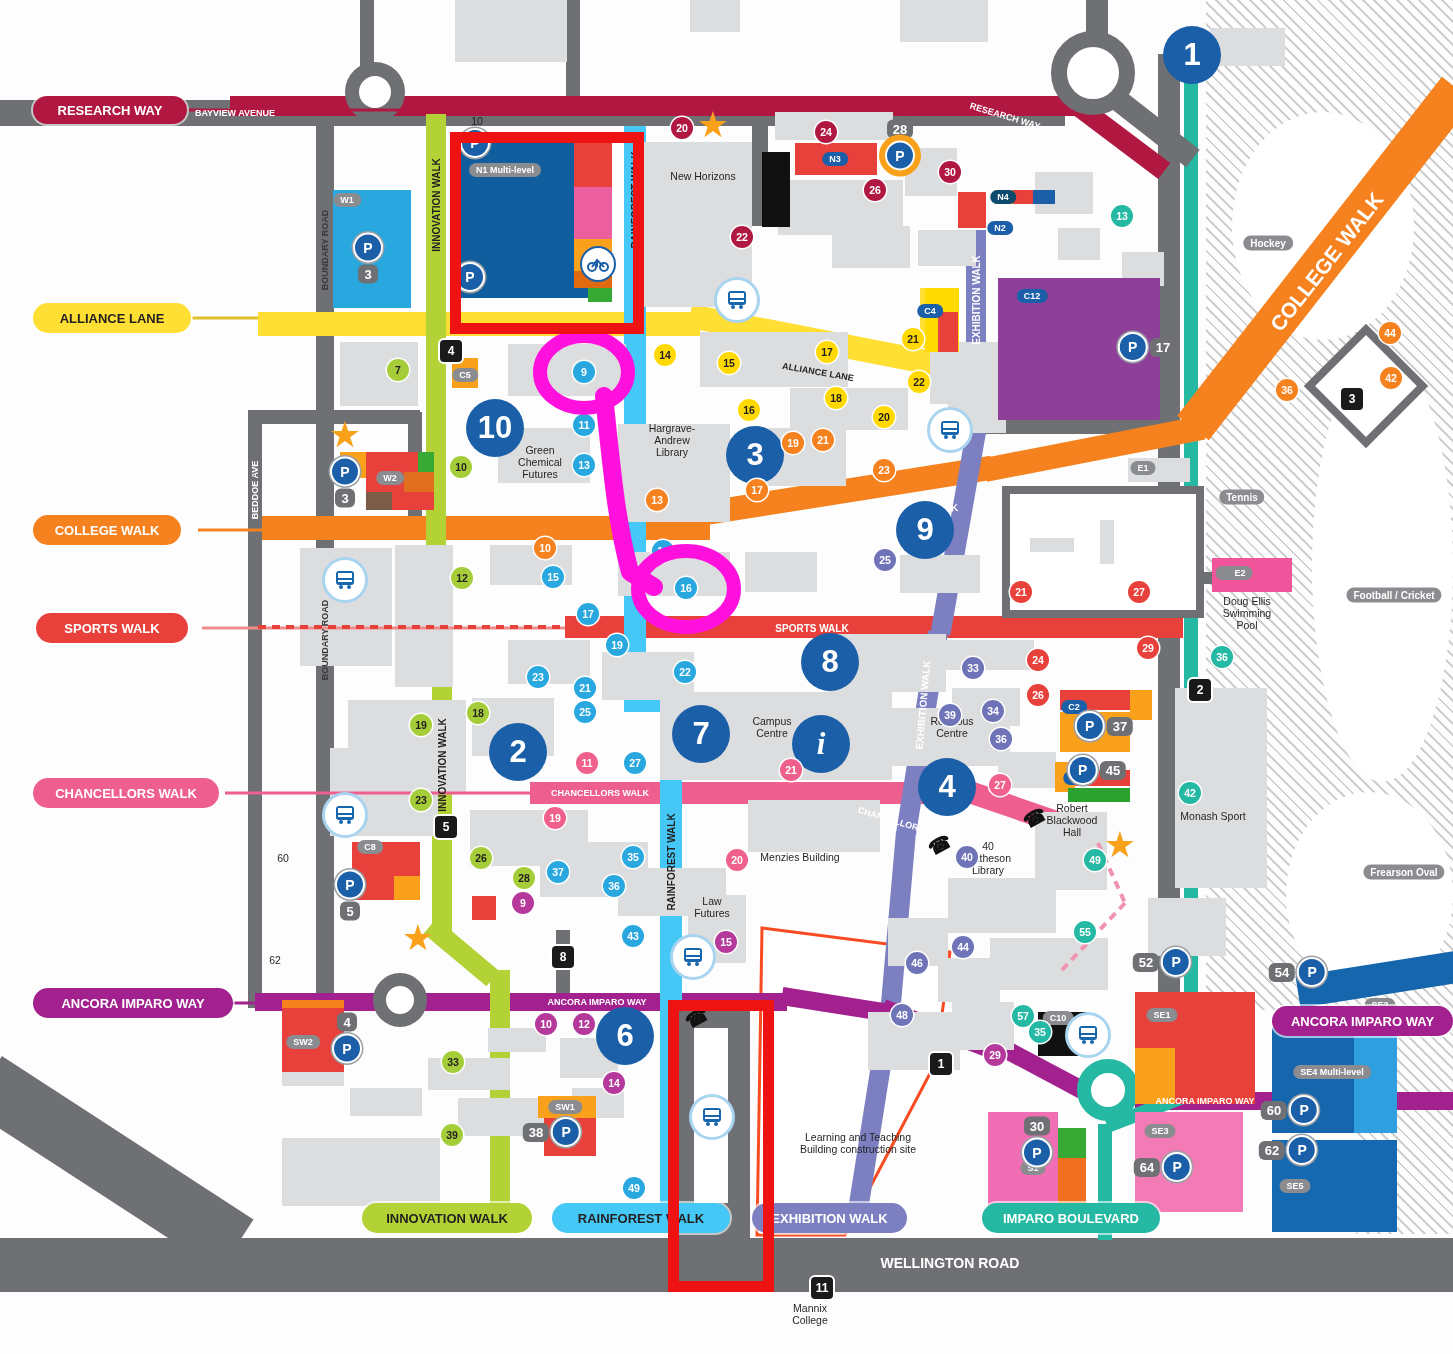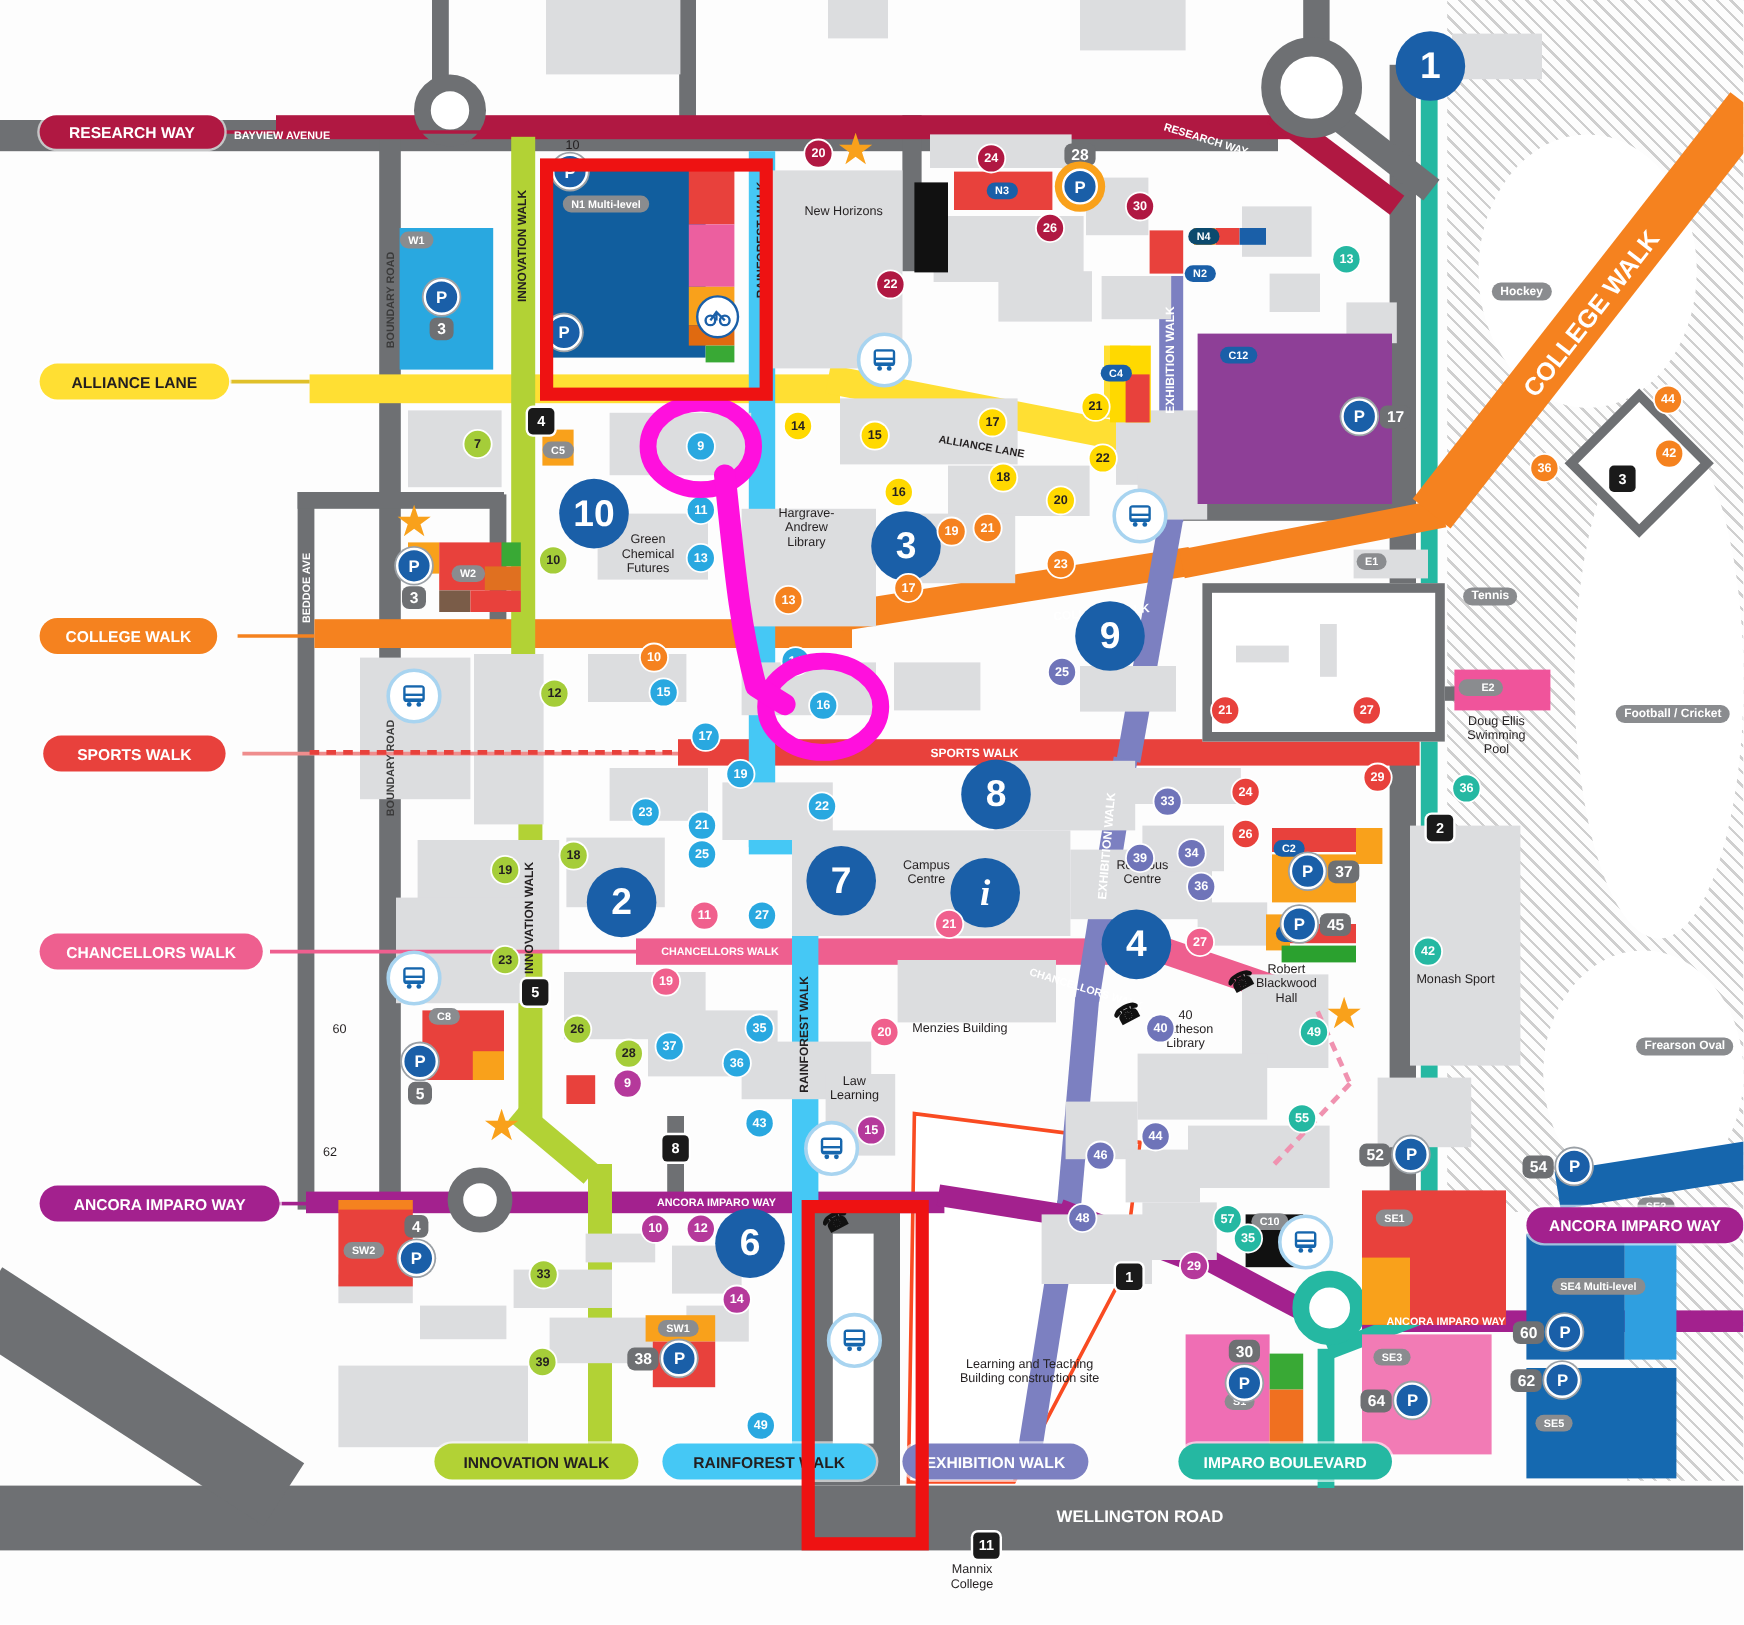--- a/index.html
+++ b/index.html
@@ -275,21 +275,21 @@
     <div class="abs lbl" style="left: 800px; top: 857px;">Menzies Building</div>
     <div class="abs lbl" style="left: 952px; top: 727px;">Religious
 Centre</div>
     <div class="abs lbl" style="left: 1072px; top: 820px;">Robert
 Blackwood
 Hall</div>
     <div class="abs lbl" style="left: 988px; top: 858px;">40
 Matheson
 Library</div>
     <div class="abs lbl" style="left: 712px; top: 907px;">Law
-Learning</div>
+Futures</div>
     <div class="abs lbl" style="left: 858px; top: 1143px;">Learning and Teaching
 Building construction site</div>
     <div class="abs lbl" style="left: 810px; top: 1314px;">Mannix
 College</div>
     <div class="abs lbl" style="left: 1247px; top: 613px;">Doug Ellis
 Swimming
 Pool</div>
     <div class="abs lbl" style="left: 1213px; top: 816px;">Monash Sport</div>
     <div class="abs lbl" style="left: 283px; top: 858px;">60</div>
     <div class="abs lbl" style="left: 275px; top: 960px;">62</div>

